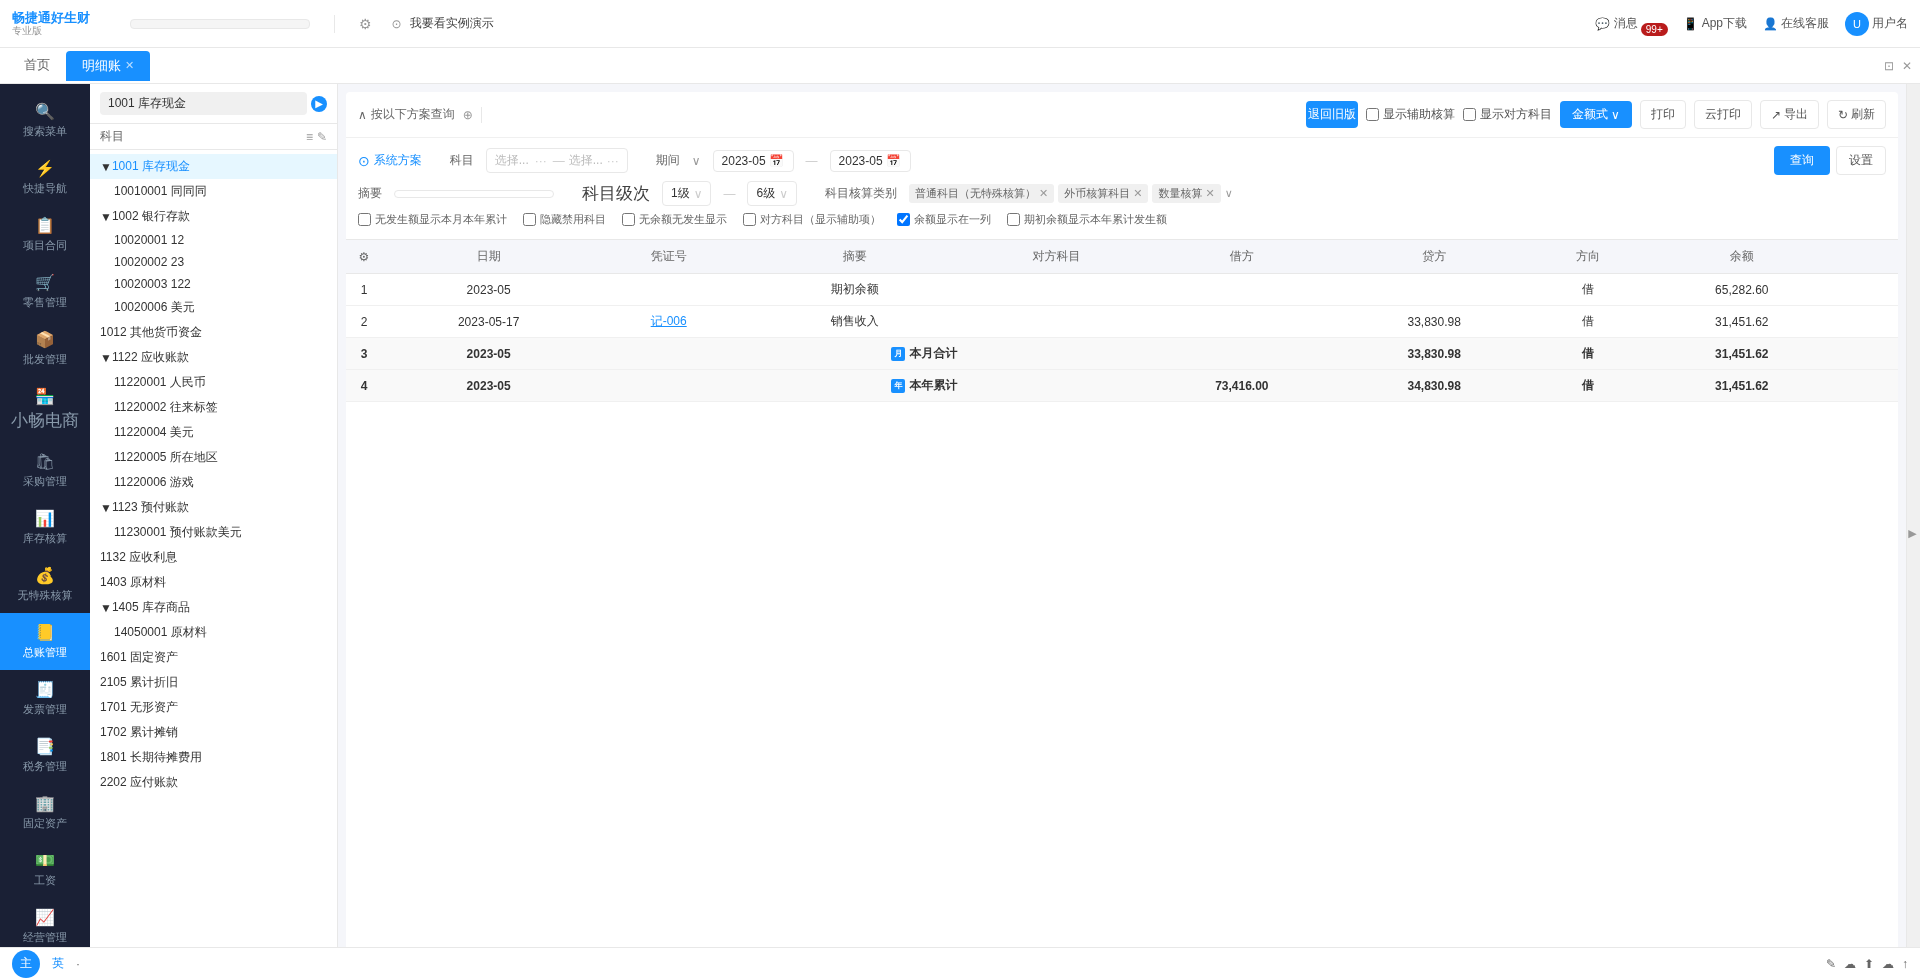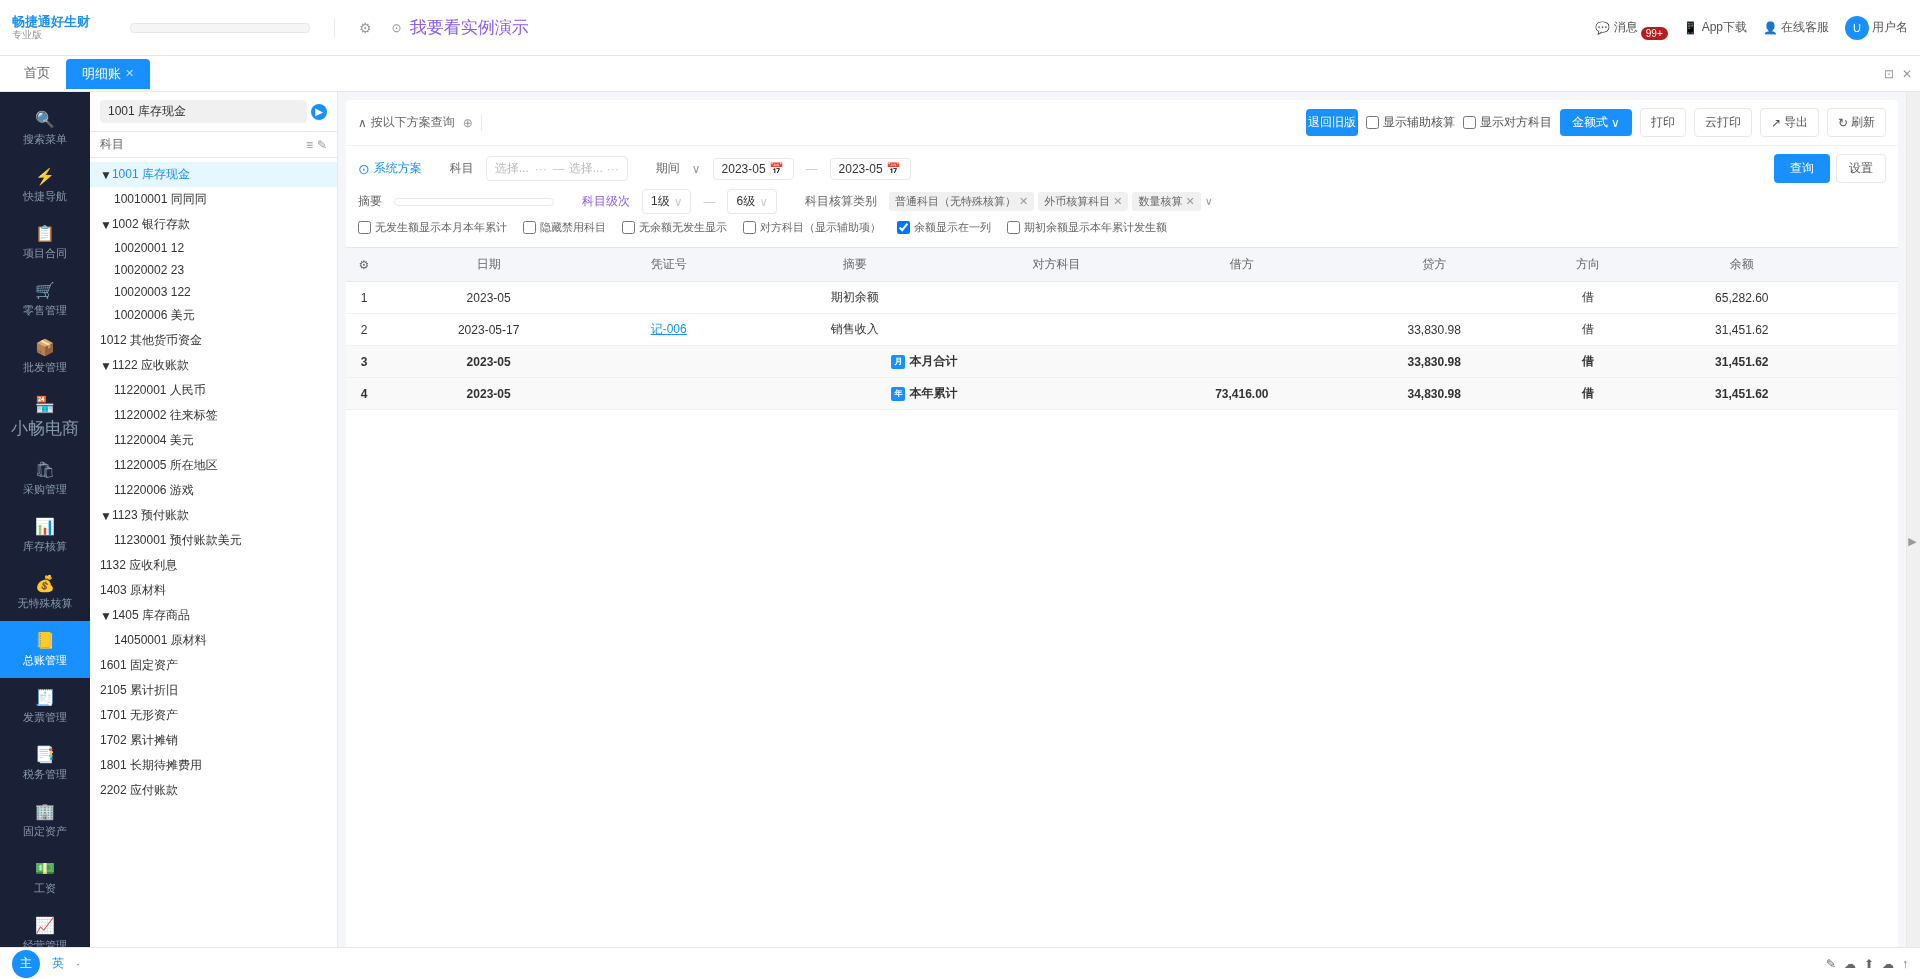--- a/index.html
+++ b/index.html
@@ -1,19 +1,19 @@
 <!DOCTYPE html>
 <html><head>
   <meta charset="utf-8">
   <style>
     * { box-sizing: border-box; margin: 0; padding: 0; }
     body { font-family: 'Microsoft YaHei', sans-serif; font-size: 12px; background: #f0f2f5; color: #333; overflow: hidden; height: 979px; width: 1920px; }
 
     
-    .top-bar { display: flex; align-items: center; background: #fff; height: 56px; padding: 9px 12px; border-bottom: 1px solid #e8e8e8; gap: 20px; }
+    .top-bar { display: flex; align-items: center; background: #fff; height: 48px; padding: 9px 12px; border-bottom: 1px solid #e8e8e8; gap: 20px; }
     .logo-area { display: flex; align-items: center; gap: 4px; min-width: 90px; }
     .top-bar-mid { flex: 1; display: flex; align-items: center; gap: 8px; }
     .top-bar-right { display: flex; align-items: center; gap: 16px; font-size: 12px; color: #555; }
 
     
     .tab-bar { display: flex; align-items: center; background: #fff; border-bottom: 1px solid #e8e8e8; padding: 0 8px; height: 36px; }
     .tab-item { padding: 8px 16px; cursor: pointer; font-size: 13px; color: #666; border-bottom: 2px solid transparent; display: flex; align-items: center; gap: 4px; }
     .tab-item.active { color: #1890ff; background: #1890ff; color: #fff; border-radius: 4px 4px 0 0; border-bottom: none; }
     .tab-close { font-size: 11px; cursor: pointer; color: rgba(255,255,255,0.7); }
     .tab-bar-right { margin-left: auto; display: flex; align-items: center; gap: 8px; color: #999; }
@@ -74,21 +74,21 @@
     <div style="display:flex;flex-direction:column;align-items:flex-start;">
       <span style="color:#1890ff;font-weight:bold;font-size:13px;line-height:1.2;">畅捷通好生财</span>
       <span style="font-size:10px;color:#999;line-height:1.2;">专业版</span>
     </div>
   </div>
   <div style="width:180px;background:#f5f5f5;border:1px solid #e8e8e8;border-radius:4px;padding:4px 10px;color:#ccc;font-size:12px;margin-left:8px;"></div>
   <div style="width:1px;height:18px;background:#e8e8e8;margin:0 4px;"></div>
   <div style="color:#999;font-size:14px;cursor:pointer;">⚙</div>
   <div class="top-bar-mid">
     <span style="color:#999;font-size:12px;">⊙</span>
-    <span style="color:#8b5cf6;font-size:17px;cursor:pointer;">我要看实例演示</span>
+    <span style="color:#404040;font-size:12px;cursor:pointer;">我要看实例演示</span>
   </div>
   <div class="top-bar-right">
     <div style="display:flex;align-items:center;gap:3px;cursor:pointer;">
       <span>💬</span>
       <span>消息</span>
       <span style="background:#b91c1c;color:#fff;border-radius:10px;padding:1px 5px;font-size:10px;margin-top:12px;">99+</span>
     </div>
     <div style="display:flex;align-items:center;gap:3px;cursor:pointer;">
       <span>📱</span>
       <span>App下载</span>
@@ -366,21 +366,21 @@
             </div>
             <div style="margin-left:auto;display:flex;gap:6px;">
               <button style="background:#1890ff;color:#fff;border:none;border-radius:4px;padding:5px 16px;font-size:12px;cursor:pointer;">查询</button>
               <button style="border:1px solid #e8e8e8;background:#fff;border-radius:4px;padding:5px 12px;font-size:12px;cursor:pointer;color:#555;">设置</button>
             </div>
           </div>
 
           <div style="display:flex;align-items:center;gap:12px;margin-bottom:6px;">
             <span style="color:#666;font-size:12px;">摘要</span>
             <div style="border:1px solid #e8e8e8;border-radius:4px;padding:3px 80px 3px 8px;font-size:12px;min-width:160px;"></div>
-            <span style="color:#8b5cf6;font-size:12px;margin-left:16px;">科目级次</span>
+            <span style="color:#404040;font-size:17px;margin-left:16px;">科目级次</span>
             <div style="border:1px solid #e8e8e8;border-radius:4px;padding:3px 8px;font-size:12px;display:flex;align-items:center;gap:4px;">
               <span>1级</span>
               <span style="color:#ccc;">∨</span>
             </div>
             <span style="color:#ccc;">—</span>
             <div style="border:1px solid #e8e8e8;border-radius:4px;padding:3px 8px;font-size:12px;display:flex;align-items:center;gap:4px;">
               <span>6级</span>
               <span style="color:#ccc;">∨</span>
             </div>
             <span style="color:#666;font-size:12px;margin-left:16px;">科目核算类别</span>

